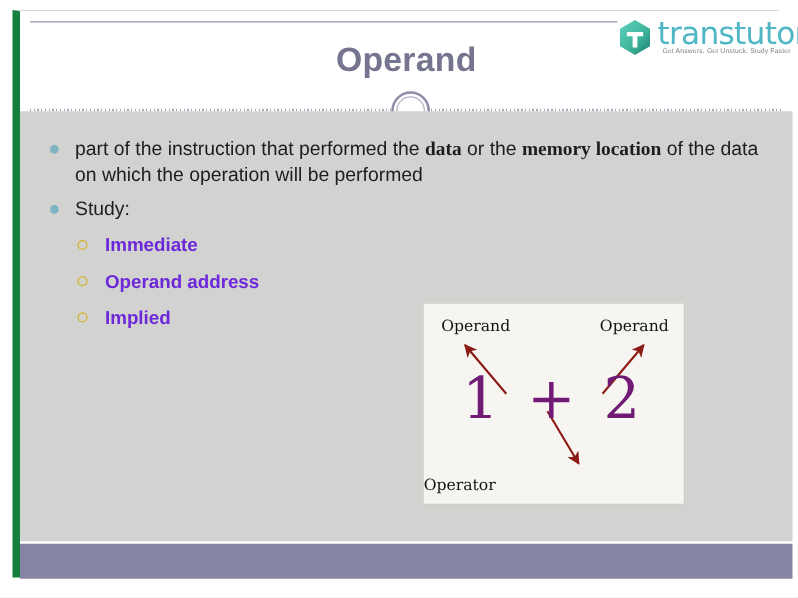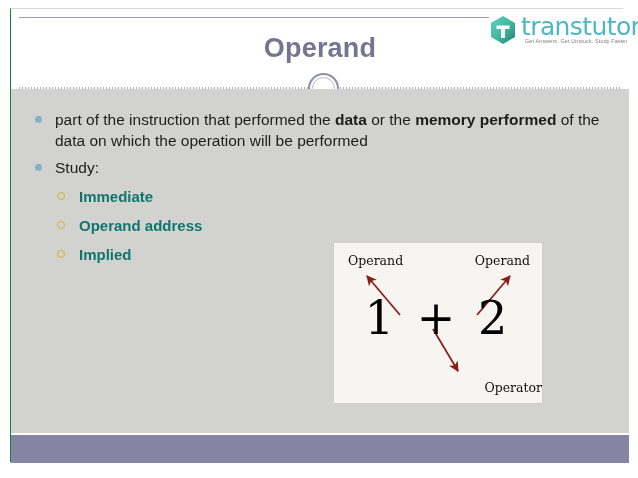--- a/index.html
+++ b/index.html
@@ -15,21 +15,21 @@
   }
 
   
   .slide {
     position: absolute;
     left: 10px;
     top: 8px;
     width: 613px;
     height: 454px;
     background: #ffffff;
-    border-left: 1px solid #15803d;
+    border-left: 6px solid #15803d;
     border-top: 1px solid #d8d8dc;
     box-sizing: border-box;
   }
 
   
   .header {
     position: absolute;
     left: 0;
     top: 0;
     width: 618px;
@@ -149,35 +149,35 @@
   }
   .bullet .dot {
     position: absolute;
     left: 8px;
     top: 7px;
     width: 7px;
     height: 7px;
     border-radius: 50%;
     background: #7fb3c4;
   }
-  .bullet b { font-weight: bold; }
+  .bullet b { font-weight: bold; font-family: Liberation Serif, serif; }
 
   .sub-list {
     position: absolute;
     left: 42px;
     top: 98px;
     width: 280px;
   }
   .sub-bullet {
     position: relative;
     padding-left: 26px;
     margin-bottom: 10px;
     font-size: 15px;
     font-weight: bold;
-    color: #0f766e;
+    color: #6d28d9;
     line-height: 19px;
   }
   .sub-bullet .ringdot {
     position: absolute;
     left: 4px;
     top: 5px;
     width: 8px;
     height: 8px;
     border: 1.6px solid #d4b429;
     border-radius: 50%;
@@ -198,28 +198,28 @@
   }
   .pic-label {
     position: absolute;
     font-size: 12.5px;
     color: #111111;
     font-family: "DejaVu Serif", serif;
     white-space: nowrap;
   }
   .lbl-left  { left: 14px;  top: 10px; }
   .lbl-right { right: 12px; top: 10px; }
-  .lbl-bot   { left: 0; right: 0; bottom: 8px; text-align: right; }
+  .lbl-bot   { left: 0; right: 0; bottom: 8px; text-align: left; }
   .expr {
     position: absolute;
     left: 0; right: 0;
     top: 48px;
     text-align: center;
     font-size: 46px;
-    color: #000000;
+    color: #701a75;
     font-family: "DejaVu Serif", serif;
     letter-spacing: 4px;
   }
   .pic-svg { position: absolute; left: 0; top: 0; }
 
   
   .footer-band {
     position: absolute;
     left: 0;
     top: 426px;
@@ -255,21 +255,21 @@
   </div>
 
   <div class="divider"></div>
   <div class="ring"></div>
 
   <div class="body-area">
 
     <div class="bullet-list">
       <div class="bullet">
         <span class="dot"></span>
-        <span>part of the instruction that performed the </span><b>data</b><span> or the </span><b>memory performed</b><span> of the data on which the operation will be performed</span>
+        <span>part of the instruction that performed the </span><b>data</b><span> or the </span><b>memory location</b><span> of the data on which the operation will be performed</span>
       </div>
 
       <div class="bullet">
         <span class="dot"></span>
         <span>Study:</span>
       </div>
     </div>
 
     <div class="sub-list">
       <div class="sub-bullet">

